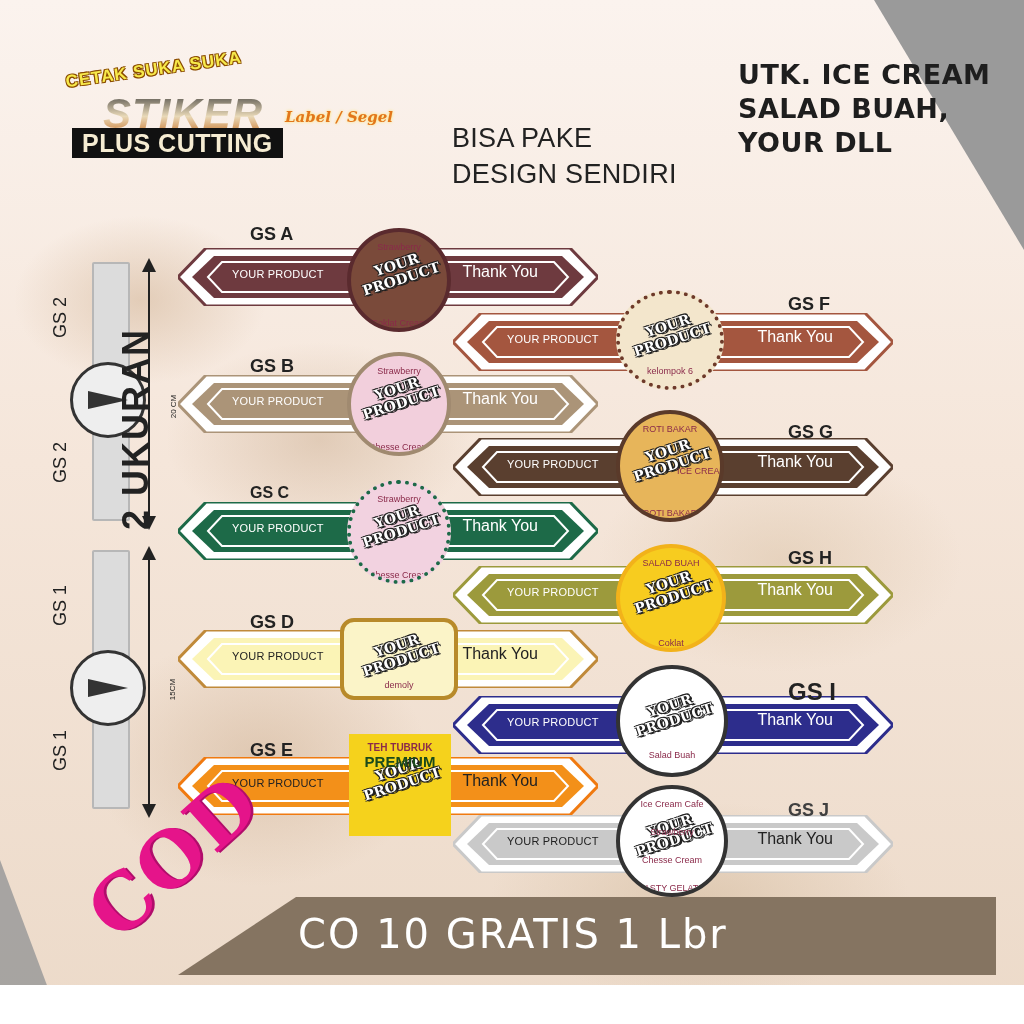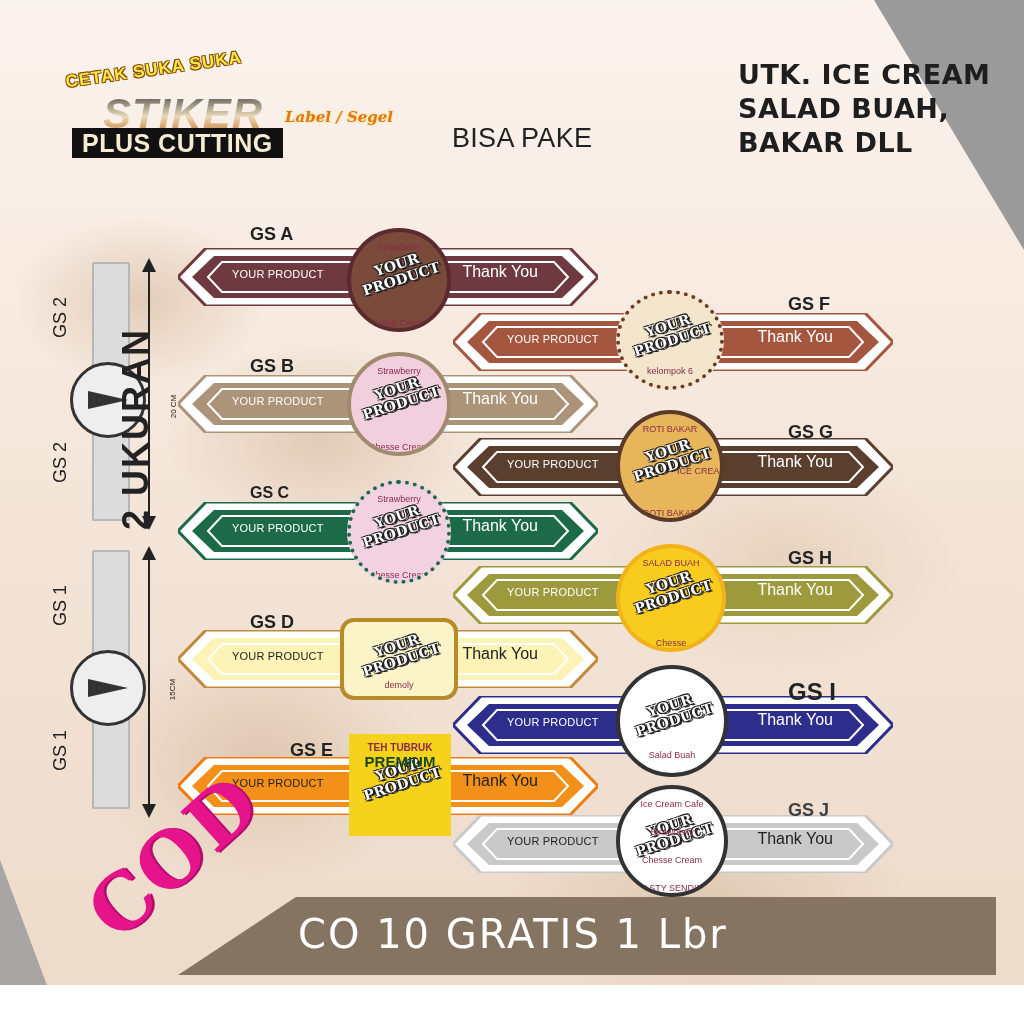--- a/index.html
+++ b/index.html
@@ -67,26 +67,27 @@
 
 <div class="logo">
   <div class="cetak">CETAK SUKA SUKA</div>
   <div class="stiker">STIKER</div>
   <div class="labelsegel">Label / Segel</div>
   <div class="plus">PLUS CUTTING</div>
 </div>
 
 <div class="bisa">
   <div>BISA PAKE</div>
+  <div>DESIGN SENDIRI</div>
 </div>
 
 <div class="stiker-segel">
   <div>UTK. ICE CREAM</div>
   <div>SALAD BUAH,</div>
-  <div>BAKAR DLL</div>
+  <div>YOUR DLL</div>
 </div>
 
 <div class="guide" style="left:62px;top:262px;width:100px;height:260px;">
   <div class="strip" style="height:255px;"></div>
   <div class="seal" style="top:100px;">
       <div class="cone"></div>
     </div>
   <div class="gs" style="top:45px;">GS 2</div>
   <div class="gs" style="top:190px;">GS 2</div>
   <div class="arrow" style="top:8px;height:248px;"></div>
@@ -188,21 +189,21 @@
   <polygon points="14,29 36,8 404,8 426,29 404,50 36,50" fill="#9c9a3c"></polygon>
   <polygon points="30,29 44,14 396,14 410,29 396,44 44,44" fill="#9c9a3c" stroke="#ffffff" stroke-width="2"></polygon>
 </svg>
       <span class="yp" style="color:#ffffff;">YOUR PRODUCT</span>
       <span class="ty" style="color:#ffffff;">Thank You</span>
     </div>
     <div class="rib code" style="left: 788px; top: 548px; height: auto; font-size: 18px; font-weight: bold; color: rgb(34, 34, 34);">GS H</div>
     <div class="badge" style="left: 616px; top: 544px; width: 110px; height: 108px; border-radius: 50%; background: rgb(247, 204, 31); border: 4px solid rgb(242, 178, 26);">
       <div class="yp1">YOUR<br>PRODUCT</div>
       <div class="sub" style="top: 10%; color: rgb(138, 42, 74);">SALAD BUAH</div>
-      <div class="sub" style="top: 90%; color: rgb(138, 42, 74);">Chesse</div>
+      <div class="sub" style="top: 90%; color: rgb(138, 42, 74);">Coklat</div>
     </div>
     <div class="rib" style="left: 178px; top: 630px; width: 420px;">
 <svg class="band" viewBox="0 0 420 58" preserveAspectRatio="none">
   <polygon points="0,29 28,0 392,0 420,29 392,58 28,58" fill="#ffffff" stroke="#c08a3a" stroke-width="3"></polygon>
   <polygon points="14,29 36,8 384,8 406,29 384,50 36,50" fill="#fbf4b6"></polygon>
   <polygon points="30,29 44,14 376,14 390,29 376,44 44,44" fill="#fbf4b6" stroke="#ffffff" stroke-width="2"></polygon>
 </svg>
       <span class="yp" style="color:#222222;">YOUR PRODUCT</span>
       <span class="ty" style="color:#222222;">Thank You</span>
     </div>
@@ -227,42 +228,42 @@
     </div>
     <div class="rib" style="left: 178px; top: 757px; width: 420px;">
 <svg class="band" viewBox="0 0 420 58" preserveAspectRatio="none">
   <polygon points="0,29 28,0 392,0 420,29 392,58 28,58" fill="#ffffff" stroke="#f07a10" stroke-width="3"></polygon>
   <polygon points="14,29 36,8 384,8 406,29 384,50 36,50" fill="#f39019"></polygon>
   <polygon points="30,29 44,14 376,14 390,29 376,44 44,44" fill="#f39019" stroke="#ffffff" stroke-width="2"></polygon>
 </svg>
       <span class="yp" style="color:#222222;">YOUR PRODUCT</span>
       <span class="ty" style="color:#222222;">Thank You</span>
     </div>
-    <div class="rib code" style="left: 250px; top: 740px; height: auto; font-size: 18px; font-weight: bold; color: rgb(34, 34, 34); margin-left: 40px;">GS E</div>
+    <div class="rib code" style="left: 250px; top: 740px; height: auto; font-size: 18px; font-weight: bold; color: rgb(34, 34, 34);">GS E</div>
     <div class="badge" style="left: 349px; top: 734px; width: 102px; height: 102px; border-radius: 0px; background: rgb(245, 210, 28); border: 4px solid rgb(245, 210, 28);">
       <div class="yp1">YOUR<br>PRODUCT</div>
       <div class="sub" style="top: 4%; color: rgb(138, 42, 74); font-weight: bold; font-size: 10px;">TEH TUBRUK</div>
       <div class="sub" style="top: 16%; color: rgb(27, 74, 26); font-weight: bold; font-size: 15px;">PREMIUM</div>
     </div>
     <div class="rib" style="left: 453px; top: 815px; width: 440px;">
 <svg class="band" viewBox="0 0 440 58" preserveAspectRatio="none">
   <polygon points="0,29 28,0 412,0 440,29 412,58 28,58" fill="#ffffff" stroke="#c9c9c9" stroke-width="3"></polygon>
   <polygon points="14,29 36,8 404,8 426,29 404,50 36,50" fill="#c9c9c9"></polygon>
   <polygon points="30,29 44,14 396,14 410,29 396,44 44,44" fill="#c9c9c9" stroke="#ffffff" stroke-width="2"></polygon>
 </svg>
       <span class="yp" style="color:#222222;">YOUR PRODUCT</span>
       <span class="ty" style="color:#222222;">Thank You</span>
     </div>
     <div class="rib code" style="left: 788px; top: 800px; height: auto; font-size: 18px; font-weight: bold; color: #404040;">GS J</div>
     <div class="badge" style="left: 616px; top: 785px; width: 112px; height: 112px; border-radius: 50%; background: rgb(255, 255, 255); border: 4px solid rgb(51, 51, 51);">
       <div class="yp1">YOUR<br>PRODUCT</div>
       <div class="sub" style="top: 10%; color: rgb(138, 42, 74);">Ice Cream Cafe</div>
       <div class="sub" style="top: 36.6667%; color: rgb(138, 42, 74);">Strawberry</div>
       <div class="sub" style="top: 63.3333%; color: rgb(138, 42, 74);">Chesse Cream</div>
-      <div class="sub" style="top: 90%; color: rgb(138, 42, 74);">TASTY SENDIRI</div>
+      <div class="sub" style="top: 90%; color: rgb(138, 42, 74);">TASTY GELATO</div>
     </div>
   </div>
 
 <div class="promo">
     <span>CO 10 GRATIS 1 Lbr</span>
   </div>
 <div class="cod">COD</div>
 <div class="bottom-white"></div>
 
 </body></html>

